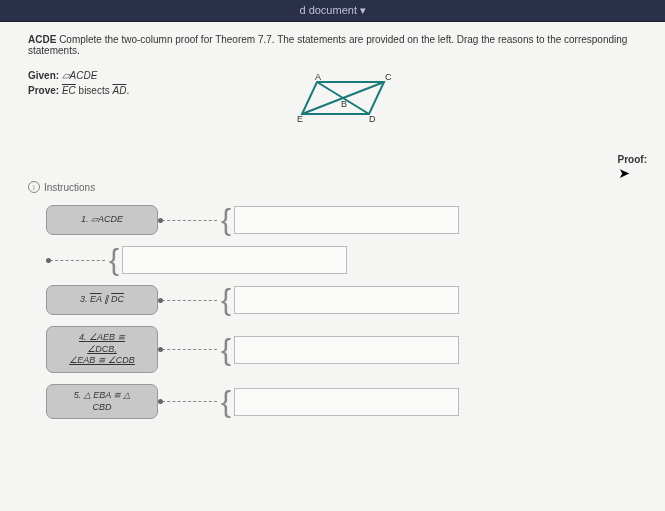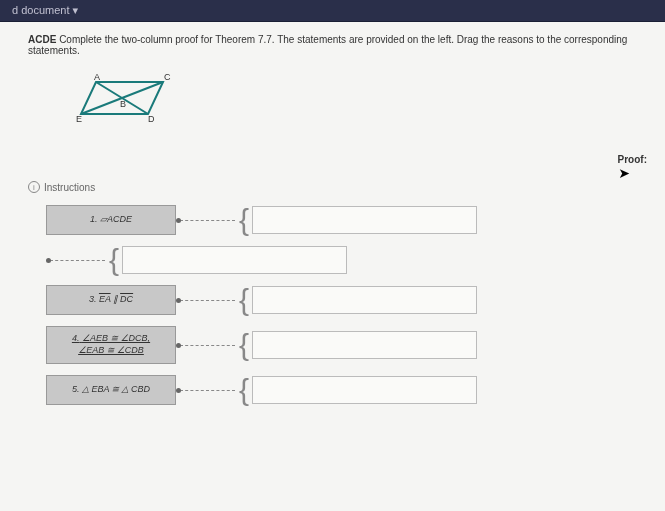--- a/index.html
+++ b/index.html
@@ -9,20 +9,21 @@
       font-family: Arial, sans-serif;
       background: #f5f5f3;
       overflow: hidden;
     }
     .topbar {
       background: #2a2f4a;
       color: #c0c0d0;
       padding: 4px 12px;
       font-size: 11px;
       border-bottom: 1px solid #1a1f35;
+      text-align: center;
     }
     .content {
       padding: 12px 18px 0 28px;
     }
     .proof-instruction {
       font-size: 10px;
       color: #333;
       margin-bottom: 14px;
     }
     .proof-instruction b { font-weight: bold; }
@@ -73,25 +74,25 @@
       flex-direction: column;
       gap: 11px;
       margin-left: 18px;
     }
     .proof-row {
       display: flex;
       align-items: center;
       gap: 0;
     }
     .statement-box {
-      width: 130px;
+      width: 112px;
       min-height: 30px;
       background: #c8c8c8;
       border: 1px solid #999;
-      border-radius: 0;
+      border-radius: 7px;
       display: flex;
       align-items: center;
       justify-content: center;
       font-size: 9px;
       color: #333;
       font-style: italic;
       text-align: center;
       padding: 5px 20px;
       line-height: 1.3;
     }
@@ -143,20 +144,32 @@
 </div>
 
 <div class="content">
 
   <div class="proof-instruction">
     <b>ACDE</b>
     <span>Complete the two-column proof for Theorem 7.7. The statements are provided on the left. Drag the reasons to the corresponding statements.</span>
   </div>
 
   <div class="header-row">
+    <div>
+      <div class="given-prove">
+        <b>Given:</b>
+        <span> <i>▱ACDE</i></span>
+      </div>
+      <div class="given-prove">
+        <b>Prove:</b>
+        <span>
+          <span class="overline">EC</span><span> bisects </span><span class="overline">AD</span>.
+        </span>
+      </div>
+    </div>
 
     <div class="diagram">
       <svg width="120" height="60">
         <polygon points="28,12 95,12 80,44 13,44" fill="none" stroke="#1a7a7a" stroke-width="2"></polygon>
         <line x1="28" y1="12" x2="80" y2="44" stroke="#1a7a7a" stroke-width="2"></line>
         <line x1="95" y1="12" x2="13" y2="44" stroke="#1a7a7a" stroke-width="2"></line>
         <text x="26" y="10" font-size="9" fill="#333">A</text>
         <text x="96" y="10" font-size="9" fill="#333">C</text>
         <text x="52" y="37" font-size="9" fill="#333">B</text>
         <text x="8" y="52" font-size="9" fill="#333">E</text>

